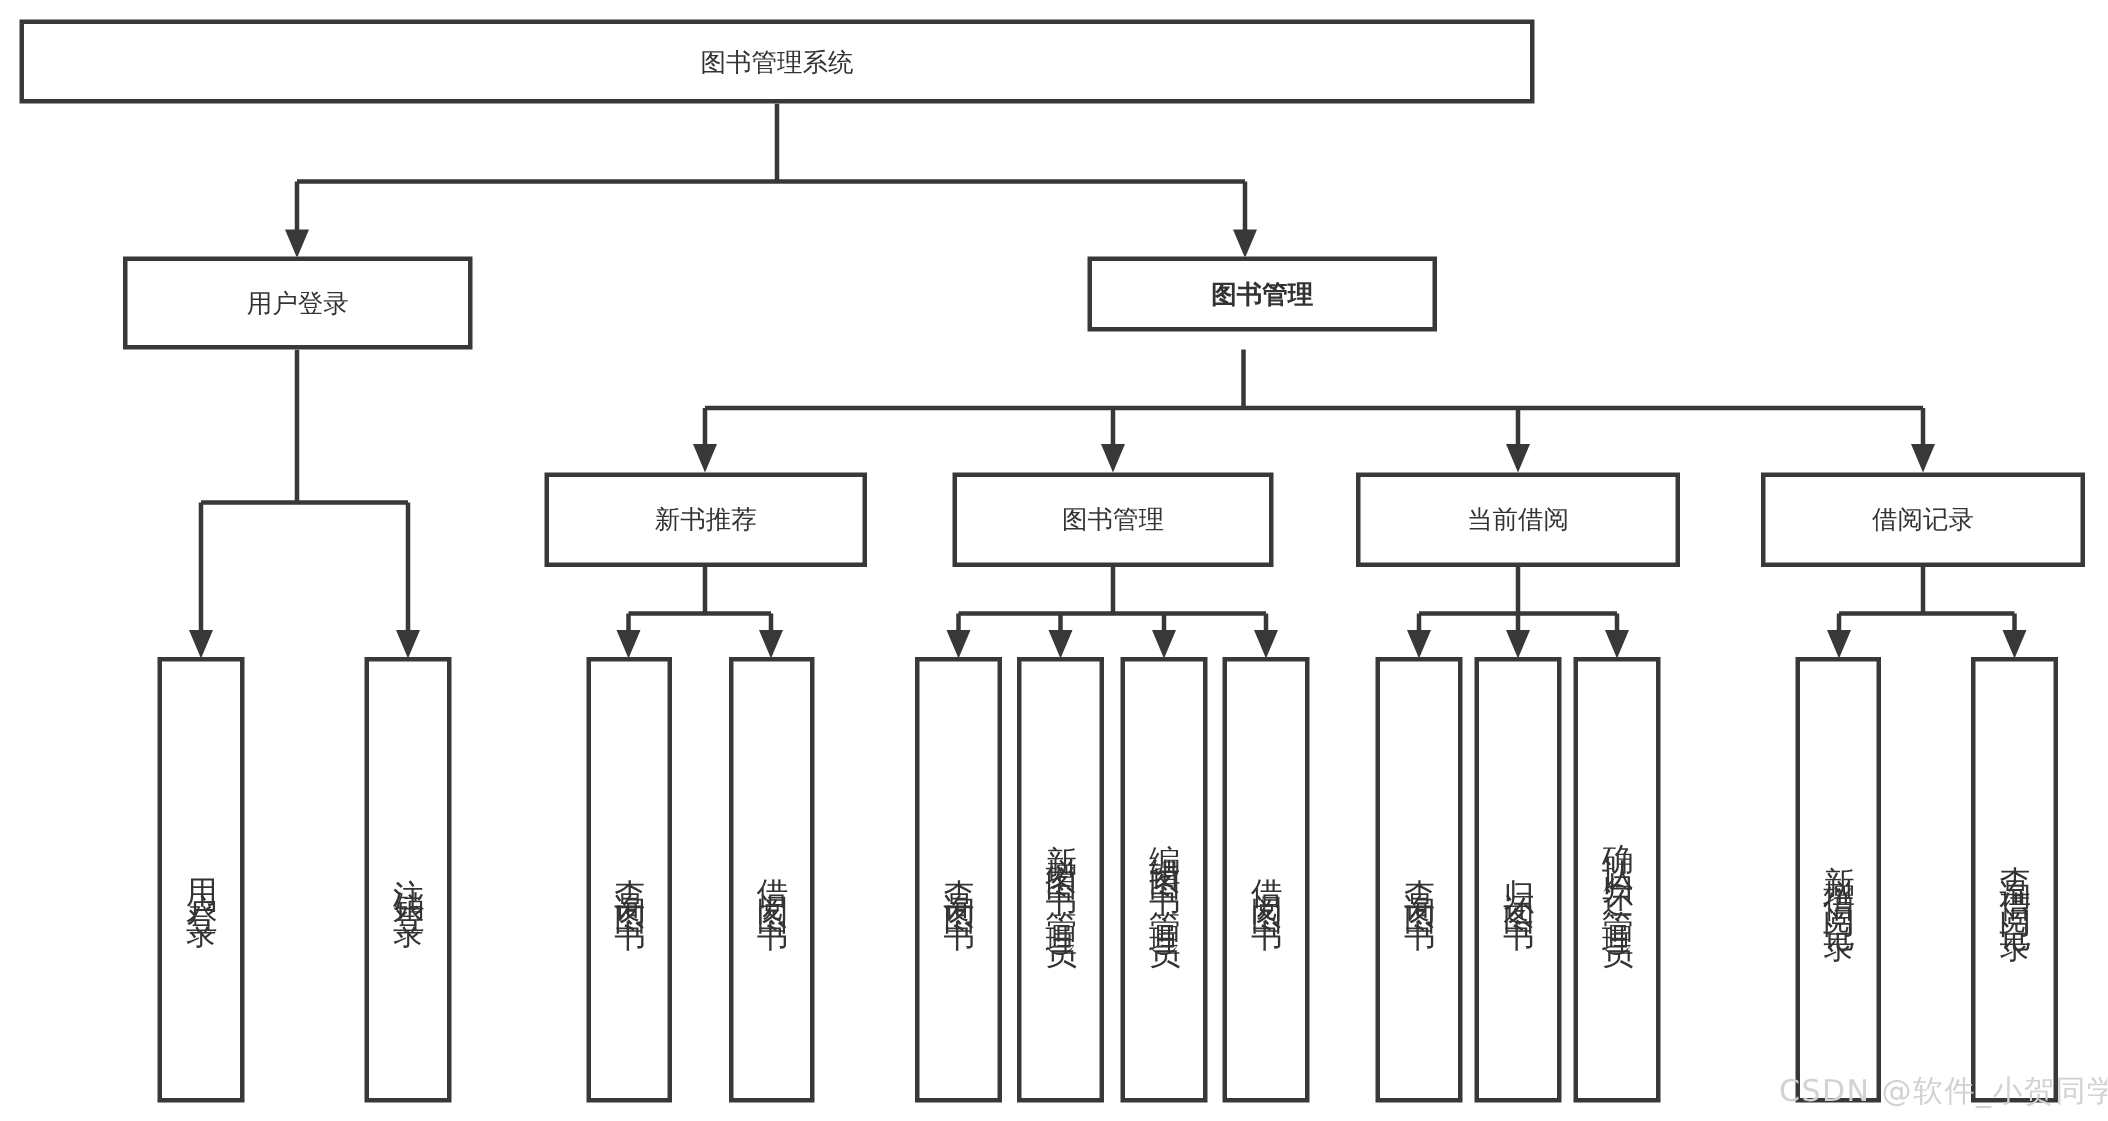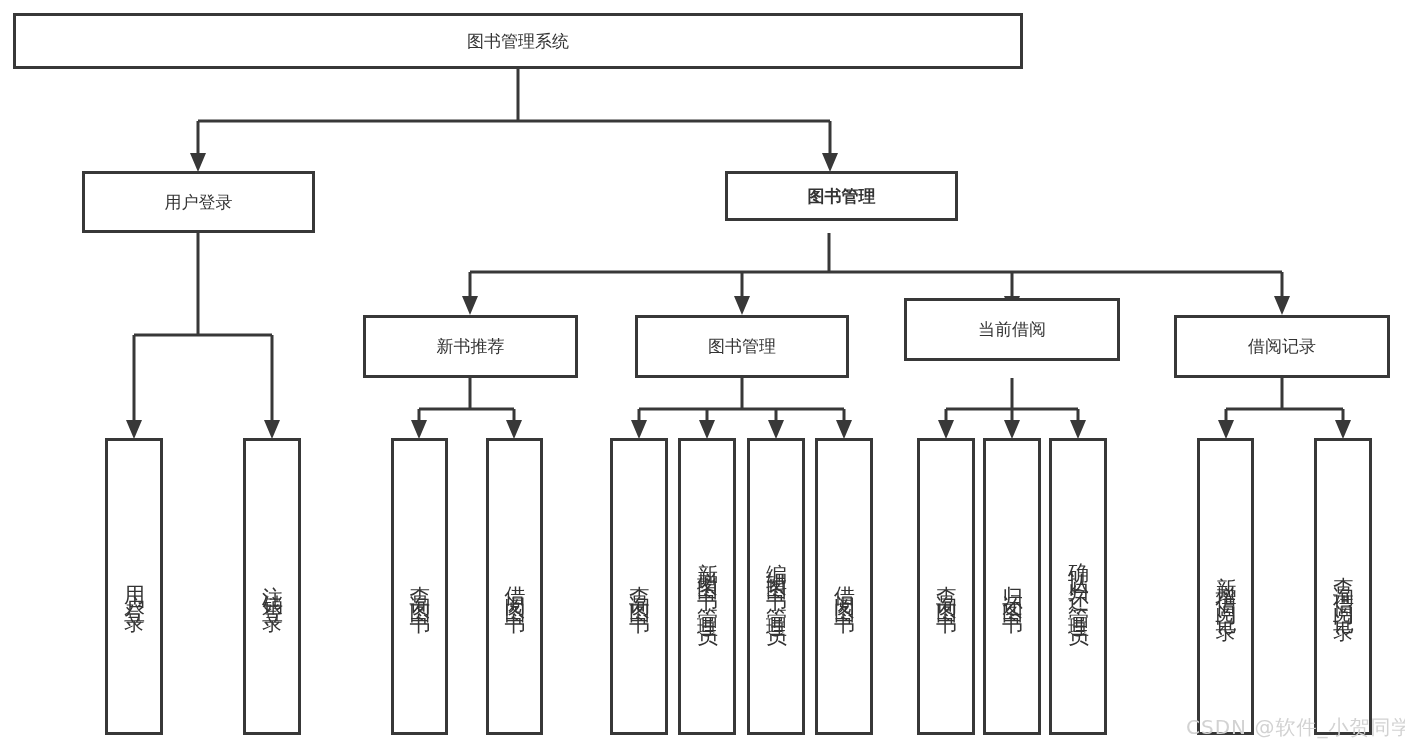--- a/index.html
+++ b/index.html
@@ -76,21 +76,21 @@
   <div class="node" style="left:725px; top:171px; width:233px; height:50px;font-weight:bold;">
     <span>图书管理</span>
   </div>
 
   <div class="node" style="left:363px; top:315px; width:215px; height:63px;">
     <span>新书推荐</span>
   </div>
   <div class="node" style="left:635px; top:315px; width:214px; height:63px;">
     <span>图书管理</span>
   </div>
-  <div class="node" style="left:904px; top:298px; width:216px; height:63px;">
+  <div class="node" style="left:904px; top:315px; width:216px; height:63px;">
     <span>当前借阅</span>
   </div>
   <div class="node" style="left:1174px; top:315px; width:216px; height:63px;">
     <span>借阅记录</span>
   </div>
 
   <div class="vnode" style="left:105px; top:438px; width:58px; height:297px;">
     <span>用户登录</span>
   </div>
   <div class="vnode" style="left:243px; top:438px; width:58px; height:297px;">

